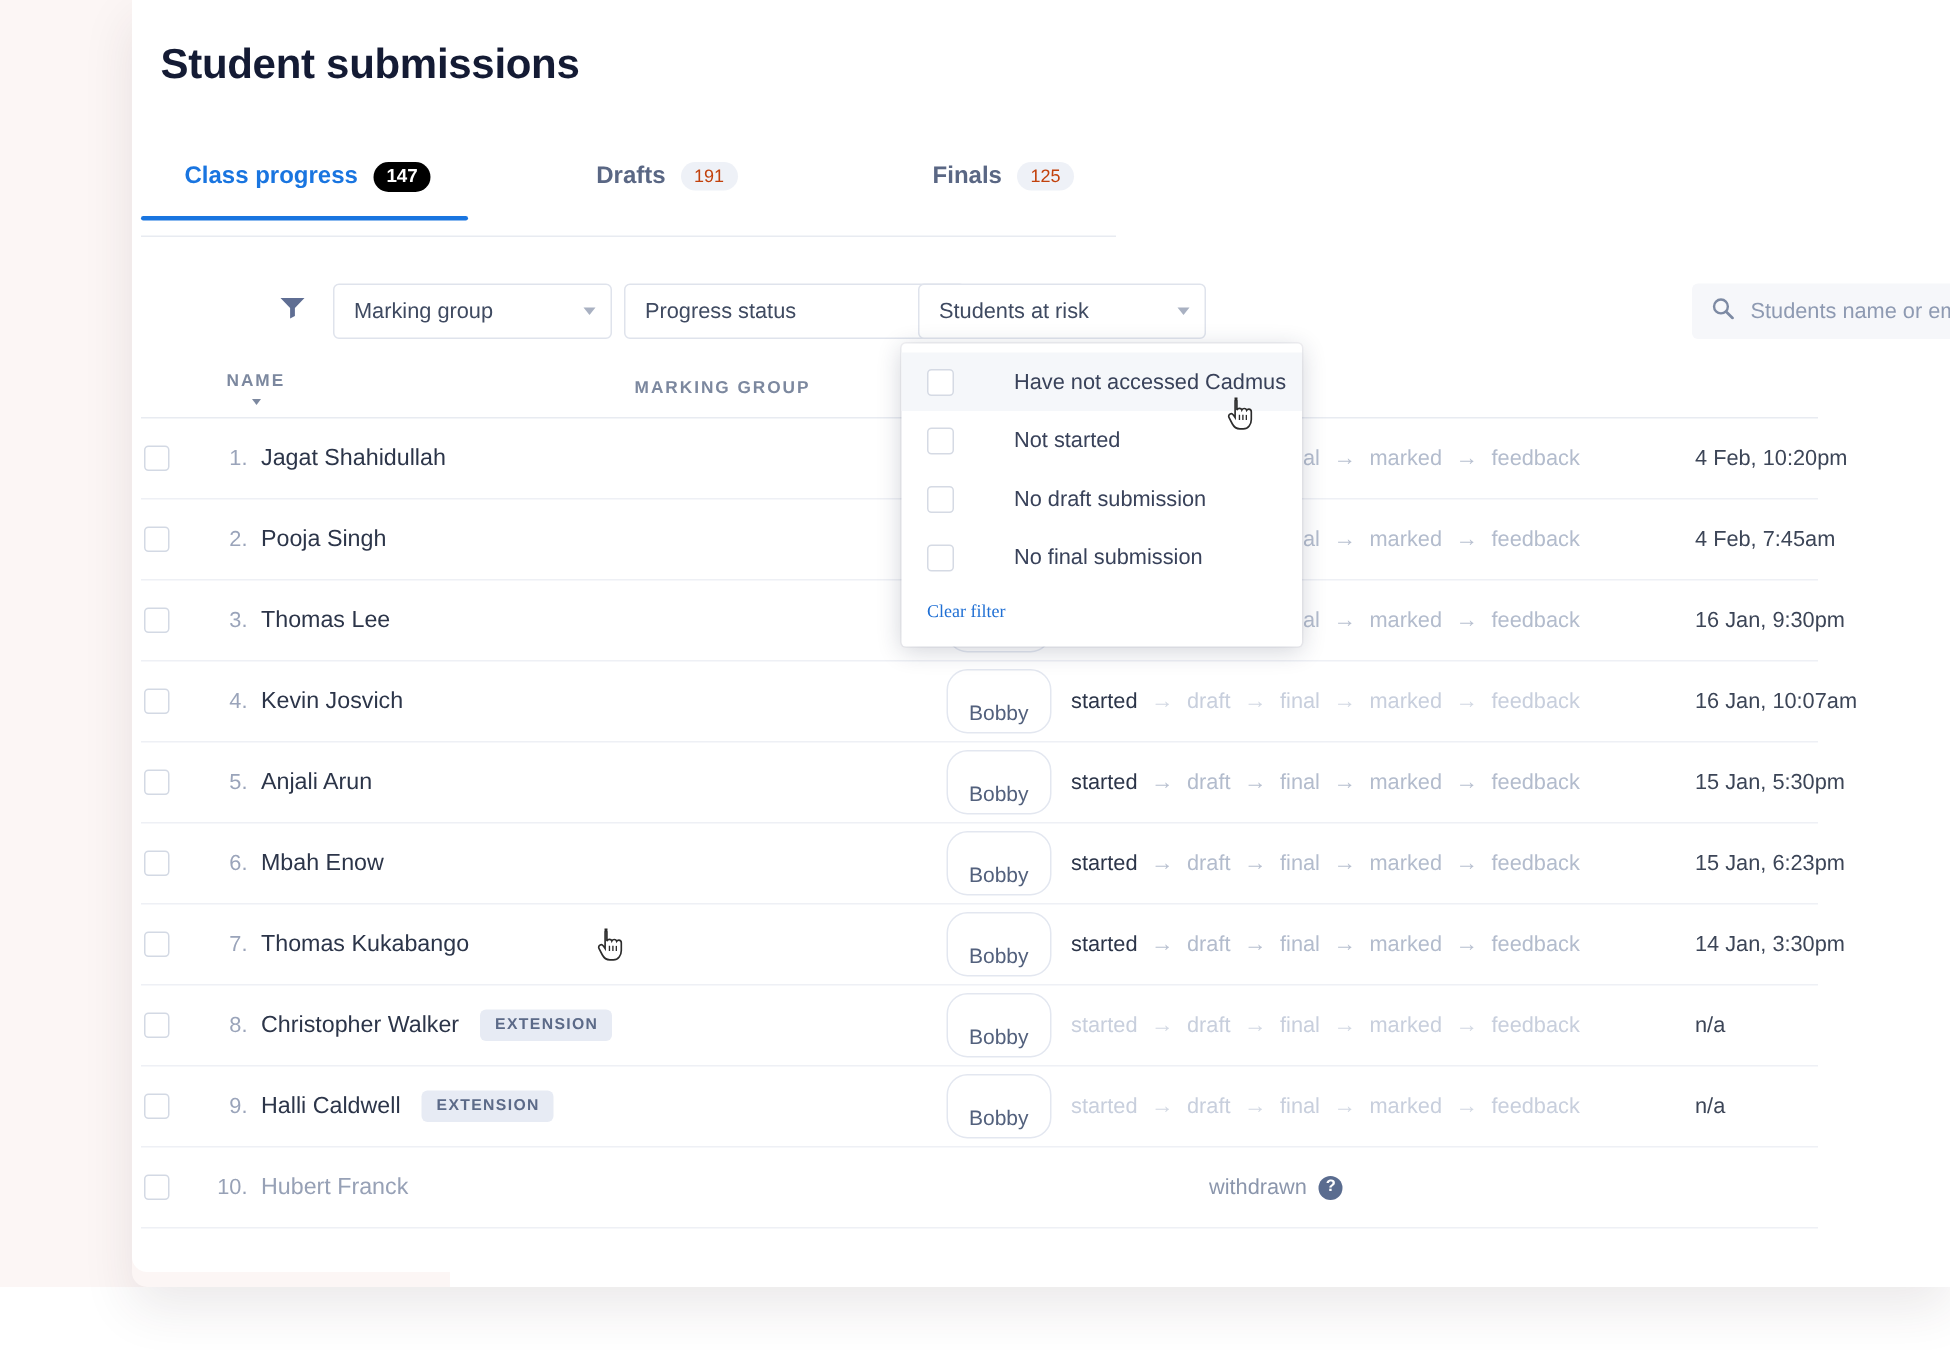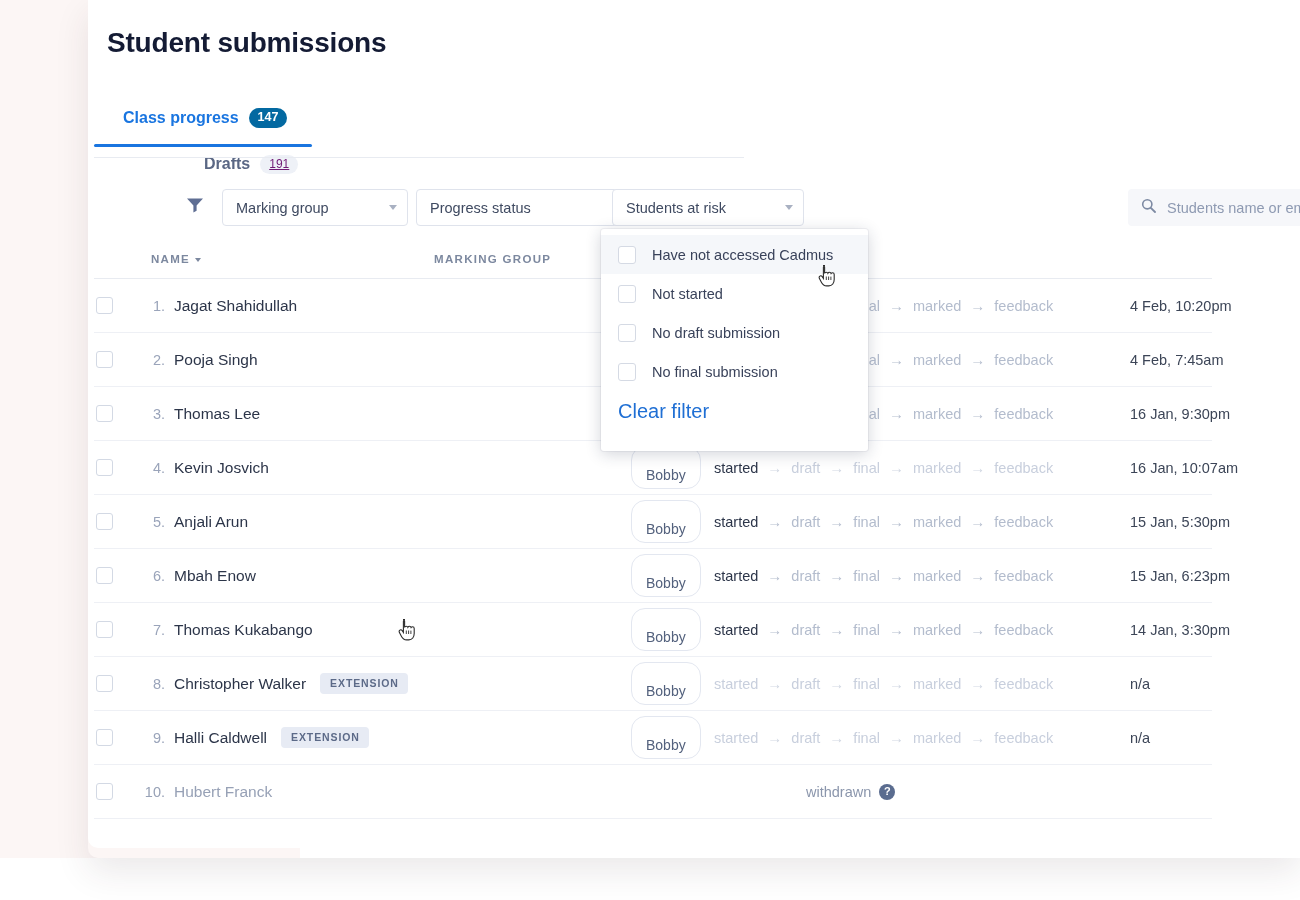--- a/index.html
+++ b/index.html
@@ -58,21 +58,20 @@
   }
 
   
   .tabs {
     position: absolute;
     left: 94px; top: 100px;
     width: 650px;
     height: 60px;
     display: flex;
     align-items: flex-start;
-    flex-direction: column;
   }
   .tab {
     display: flex;
     align-items: center;
     gap: 10px;
     padding: 8px 0 19px 0;
     cursor: pointer;
     position: relative;
   }
   .tab-1 { margin-left: 29px; }
@@ -85,29 +84,28 @@
   .tab.active .tab-label { color: #1975e0; }
   .tab:not(.active) .tab-label { color: #5a6784; }
   .tab-badge {
     font-size: 12px;
     border-radius: 999px;
     padding: 3px 9px 4px 9px;
     line-height: 1;
     font-weight: normal;
   }
   .tab.active .tab-badge {
-    background: #0369a1;
+    background: #000000;
     color: #ffffff;
     font-weight: bold;
     font-size: 12.5px;
   }
   .tab:not(.active) .tab-badge {
     background: #eef1f7;
-    color: #701a75;
-    text-decoration: underline;
+    color: #c2410c;
   }
   .tab-underline {
     position: absolute;
     left: -29px;
     bottom: 0;
     height: 3px;
     width: 218px;
     background: #1975e0;
     border-radius: 2px;
   }
@@ -190,21 +188,21 @@
   }
   .th {
     font-size: 11.5px;
     font-weight: bold;
     letter-spacing: 1.3px;
     color: #7c889f;
     display: flex;
     align-items: center;
     gap: 5px;
   }
-  .th-name { margin-left: 57px; }
+  .th-name { margin-left: 57px; flex-direction: column; }
   .th-group { margin-left: 233px; }
   .th-caret {
     width: 0; height: 0;
     border-left: 3.5px solid transparent;
     border-right: 3.5px solid transparent;
     border-top: 4.5px solid #7c889f;
     margin-top: 1px;
   }
 
   .row {
@@ -334,26 +332,28 @@
     width: 18px; height: 18px;
     border: 1px solid #d5dae4;
     border-radius: 3px;
     background: #fff;
     flex: none;
   }
   .dd-label {
     font-size: 14.5px;
     color: #39425a;
     white-space: nowrap;
+    margin-left: 24px;
   }
   .dd-clear {
-    padding: 9px 0 28px 17px;
-    font-size: 20px;
+    padding: 9px 0 16px 17px;
+    font-size: 12px;
     color: #1f6fd4;
     cursor: pointer;
+    font-family: Liberation Serif, serif;
   }
 
   
   .cursor { position: absolute; z-index: 60; width: 20px; height: 24px; }
 </style>
 </head>
 <body>
 
 <div id="stage">
 

